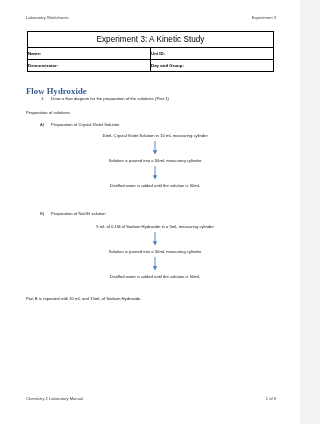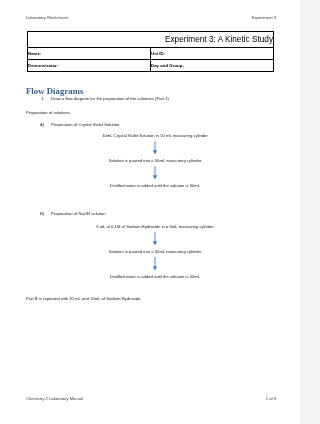--- a/index.html
+++ b/index.html
@@ -49,21 +49,21 @@
     border-collapse: collapse;
     table-layout: fixed;
   }
   .id-table td {
     border: 0.8px solid #000000;
     padding: 0;
     vertical-align: middle;
   }
   .id-title-cell {
     height: 15px;
-    text-align: right;
+    text-align: center;
     font-size: 8.2px;
     color: #000;
     letter-spacing: 0.02px;
   }
   .id-field-cell {
     height: 11px;
     font-size: 4.3px;
     font-weight: bold;
     color: #000;
     padding-left: 3px;
@@ -163,21 +163,21 @@
         <td class="id-field-cell">Name:</td>
         <td class="id-field-cell">Uni ID:</td>
       </tr>
       <tr>
         <td class="id-field-cell">Demonstrator:</td>
         <td class="id-field-cell">Day and Group:</td>
       </tr>
     </tbody>
       </table>
 
-    <div class="section-heading">Flow Diagrams</div>
+    <div class="section-heading">Flow Hydroxide</div>
 
     <div class="numbered-item">
       <span class="num">1.</span>
       <span>Draw a flow diagram for the preparation of the solutions (Part 1)</span>
     </div>
 
     <div class="plain-line" style="left:26px; top:110px;">Preparation of solutions</div>
 
     <div class="lettered-item" style="left:40px; top:122px;">
       <span class="letter">A)</span>

